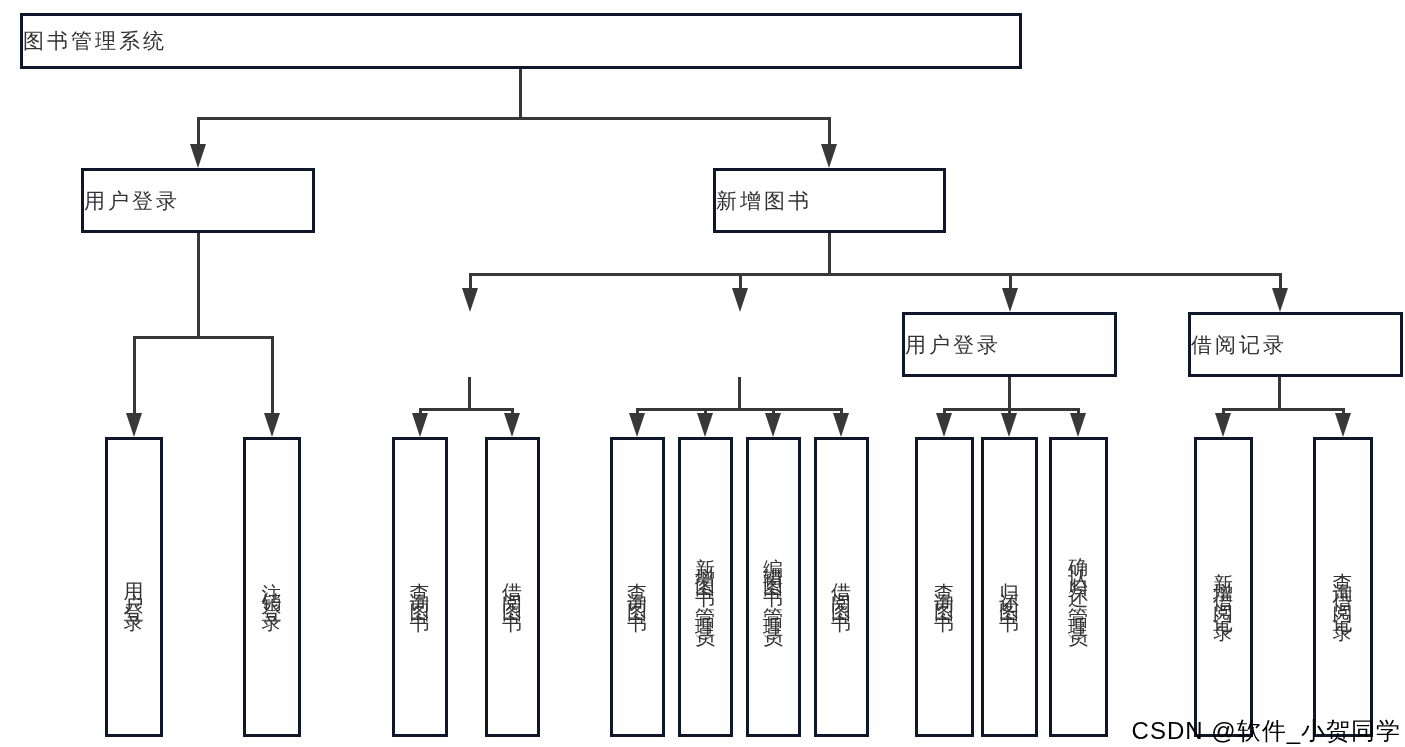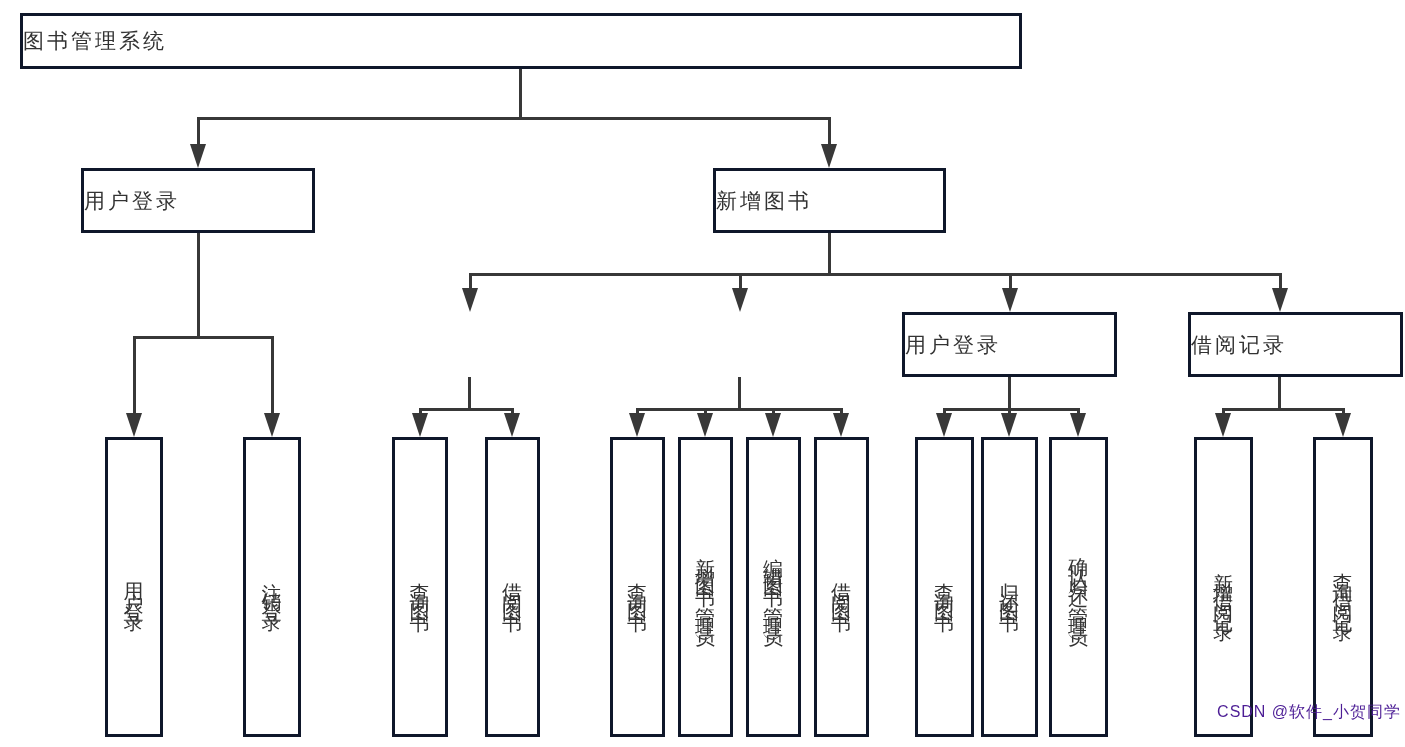--- a/index.html
+++ b/index.html
@@ -56,24 +56,24 @@
     width: 0;
     height: 0;
     border-left: 8px solid transparent;
     border-right: 8px solid transparent;
     border-top: 24px solid #383838;
   }
   
   .watermark {
     position: absolute;
     right: 4px;
-    bottom: 24px;
-    font-size: 16px;
+    bottom: 0;
+    font-size: 24px;
     letter-spacing: 1px;
-    color: #4c1d95;
+    color: #000000;
     z-index: 10;
     white-space: nowrap;
   }
 </style>
 </head>
 <body>
 
 <div class="canvas">
 
   <div class="nodebox" style="left:20px;top:13px;width:1002px;height:56px;">

